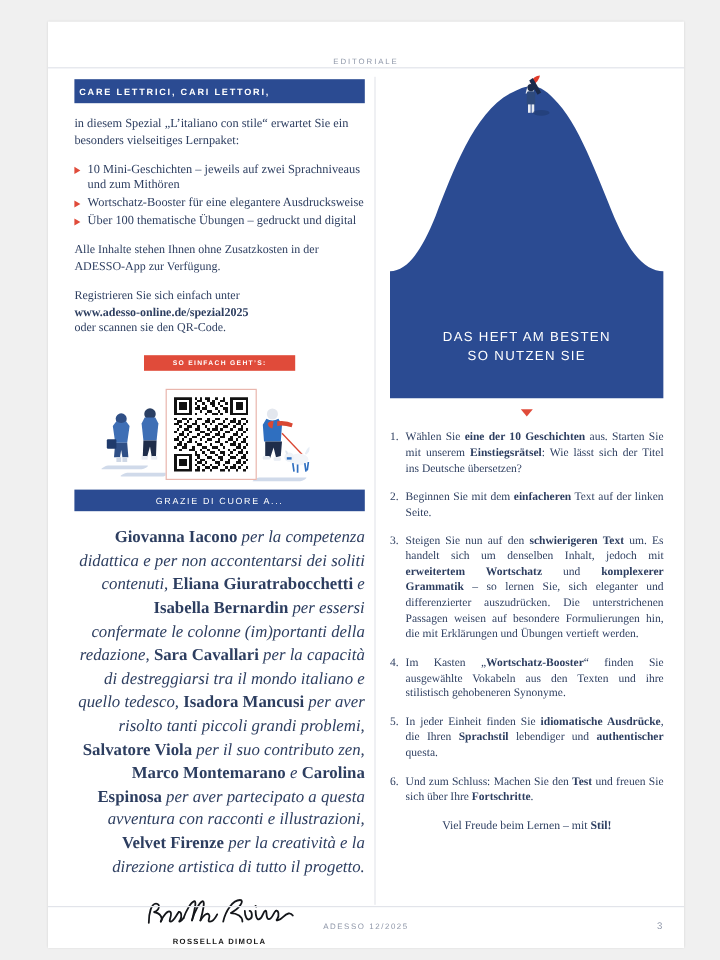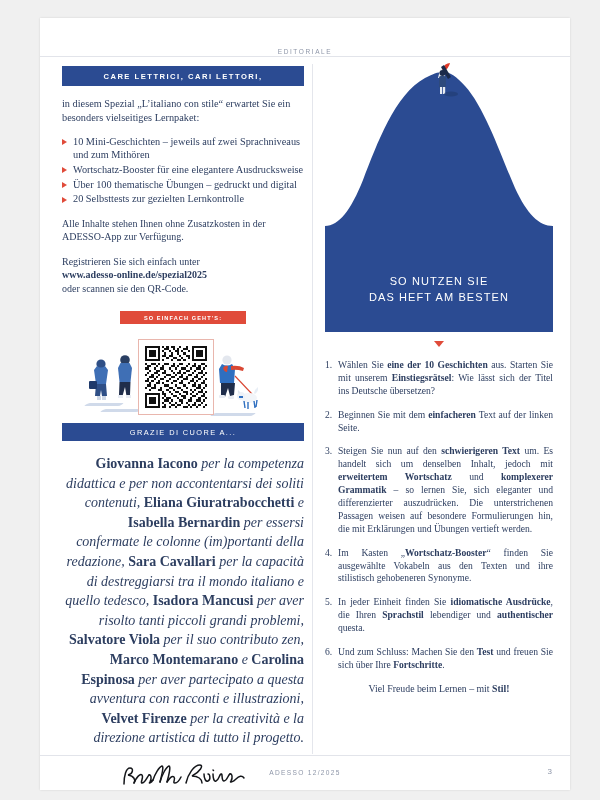--- a/index.html
+++ b/index.html
@@ -31,21 +31,21 @@
     position:absolute;left:22px;top:48px;width:242px;height:690px;
   }
   .col-right{
     position:absolute;left:285px;top:42px;width:228px;height:700px;
   }
   .col-divider{
     position:absolute;left:272px;top:46px;width:1px;height:690px;background:#e4e6ec;
   }
   
   .banner-blue{
-    background:#2b4b92;color:#fff;text-align:center;
+    background:#2b4b92;color:#fff;text-align:left;
     font-family:"Liberation Sans",sans-serif;
     font-size:7.6px;letter-spacing:1.5px;font-weight:600;
     padding:6px 4px 5px;
   }
   .banner-red{
     background:#e04b3a;color:#fff;text-align:center;
     font-family:"Liberation Sans",sans-serif;
     font-size:5.6px;letter-spacing:1.1px;font-weight:600;
     padding:4px 4px 3px;
     width:118px;margin:0 auto;
@@ -166,21 +166,20 @@
   <div class="col-left">
 
     <div class="banner-blue">CARE LETTRICI, CARI LETTORI,</div>
 
     <div class="intro">in diesem Spezial „L’italiano con stile“ erwartet Sie ein besonders vielseitiges Lernpaket:</div>
 
     <ul class="feat" id="features-list">
         <li><span class="tri"></span><span>10 Mini-Geschichten – jeweils auf zwei Sprachniveaus und zum Mithören</span></li>
         <li><span class="tri"></span><span>Wortschatz-Booster für eine elegantere Ausdrucksweise</span></li>
         <li><span class="tri"></span><span>Über 100 thematische Übungen – gedruckt und digital</span></li>
-        <li><span class="tri"></span><span>20 Selbsttests zur gezielten Lernkontrolle</span></li>
       </ul>
 
     <div class="para">Alle Inhalte stehen Ihnen ohne Zusatzkosten in der ADESSO-App zur Verfügung.</div>
 
     <div class="para">
       <span>Registrieren Sie sich einfach unter</span><br>
       <b>www.adesso-online.de/spezial2025</b><br>
       <span>oder scannen sie den QR-Code.</span>
     </div>
 
@@ -474,22 +473,22 @@
         <path d="M13 17 q2 -9 4 -11 q3 4 3 11 z" fill="#eef1f6"></path>
         <path d="M17 8 q3 -6 8 -6 q-1 5 -6 8 z" fill="#e03a2a"></path>
         <path d="M16 6 l3 -2 l7 12 l-3 2 z" fill="#1b2a4a"></path>
         <rect x="14" y="15" width="7" height="12" rx="1.6" fill="#2e4a7d"></rect>
         <circle cx="17.5" cy="12" r="3" fill="#1b2a4a"></circle>
         <rect x="15" y="26" width="2.2" height="7" fill="#e8ecf3"></rect>
         <rect x="18" y="26" width="2.2" height="7" fill="#e8ecf3"></rect>
         <ellipse cx="26" cy="33" rx="7" ry="2.4" fill="#1f3a70" opacity=".6"></ellipse>
       </svg>
       <div class="mnt-title">
+        <div>DAS HEFT AM BESTEN</div>
         <div>SO NUTZEN SIE</div>
-        <div>DAS HEFT AM BESTEN</div>
       </div>
     </div>
 
     <div class="tri-sep"></div>
 
     <ol class="steps" id="steps-list">
         <li><span class="num">1.</span><span>Wählen Sie </span><b>eine der 10 Geschichten</b><span> aus. Starten Sie mit unserem </span><b>Einstiegsrätsel</b><span>: Wie lässt sich der Titel ins Deutsche übersetzen?</span></li>
         <li><span class="num">2.</span><span>Beginnen Sie mit dem </span><b>einfacheren</b><span> Text auf der linken Seite.</span></li>
         <li><span class="num">3.</span><span>Steigen Sie nun auf den </span><b>schwierigeren Text</b><span> um. Es handelt sich um denselben Inhalt, jedoch mit </span><b>erweitertem Wortschatz</b><span> und </span><b>komplexerer Grammatik</b><span> – so lernen Sie, sich eleganter und differenzierter auszudrücken. Die unterstrichenen Passagen weisen auf besondere Formulierungen hin, die mit Erklärungen und Übungen vertieft werden.</span></li>
         <li><span class="num">4.</span><span>Im Kasten „</span><b>Wortschatz-Booster</b><span>“ finden Sie ausgewählte Vokabeln aus den Texten und ihre stilistisch gehobeneren Synonyme.</span></li>

